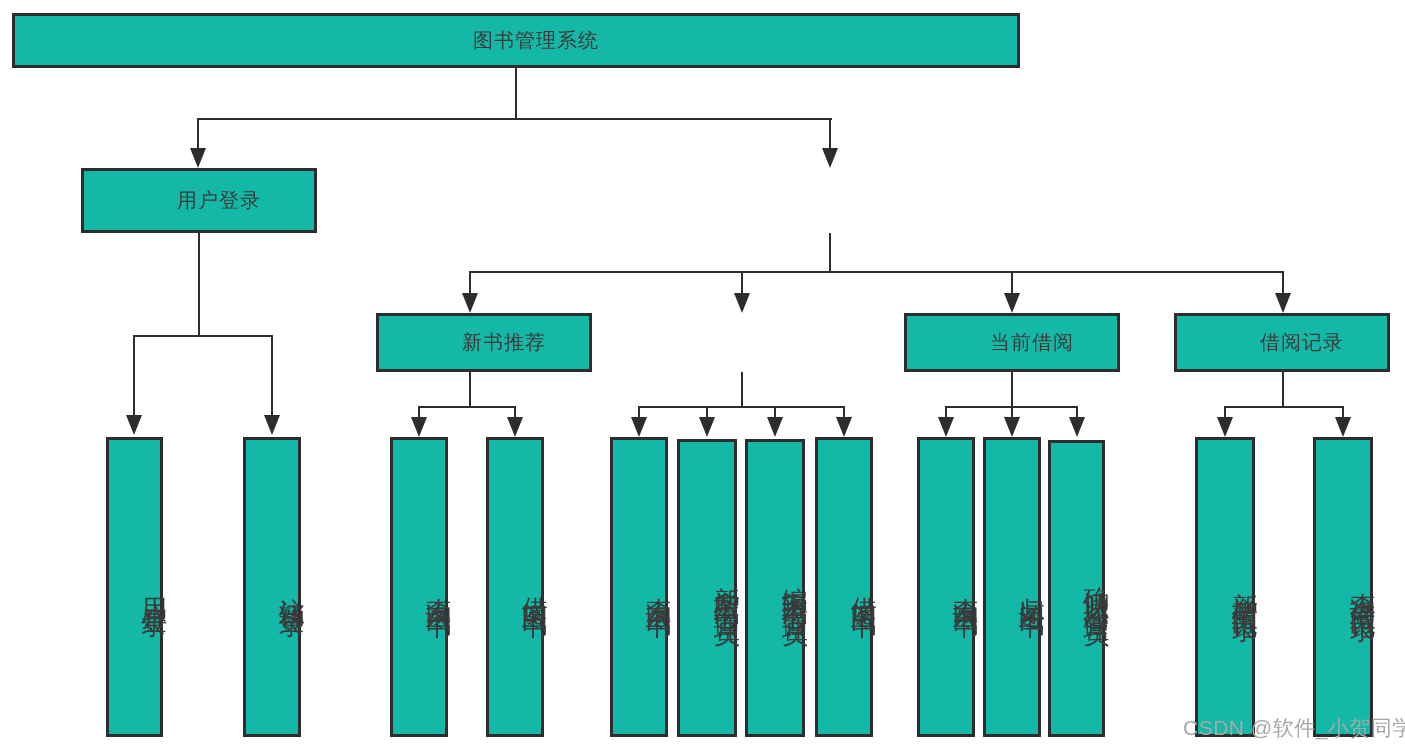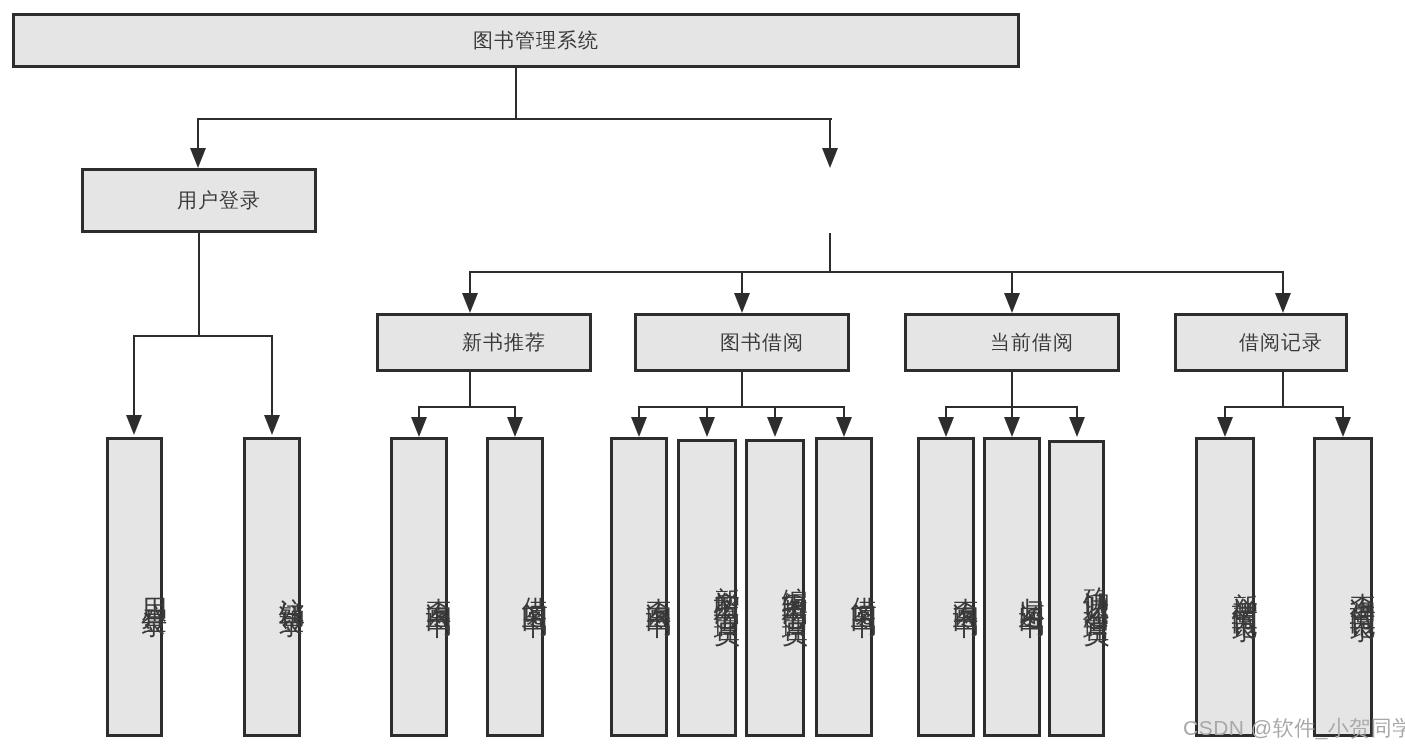--- a/index.html
+++ b/index.html
@@ -3,21 +3,21 @@
 <meta charset="utf-8">
 <style>
   html,body { margin:0; padding:0; background:#ffffff; }
   .canvas {
     position:relative; width:1405px; height:747px; background:#ffffff;
     font-family:"Liberation Sans","DejaVu Sans",sans-serif;
     overflow:hidden;
   }
   .box {
     position:absolute; box-sizing:border-box;
-    border:3px solid #2d2d2d; background:#e5e5e5; color:#3a3a3a;
+    border:3px solid #2d2d2d; background:#14b8a6; color:#3a3a3a;
     display:flex; align-items:center; justify-content:center;padding-left:40px;
   }
   .box.h { font-size:20px; letter-spacing:1px; }
   .box.v {
     writing-mode:vertical-rl; text-orientation:mixed;
     font-size:26px; letter-spacing:5px; line-height:1.1;
   }
   .ln { position:absolute; background:#2d2d2d; }
   .ah {
     position:absolute; width:0; height:0;
@@ -38,27 +38,24 @@
     <span>图书管理系统</span>
   </div>
 
   <div class="box h" style="left:81px; top:168px; width:236px; height:65px;">
     <span>用户登录</span>
   </div>
 
   <div class="box h" style="left:376px; top:313px; width:216px; height:59px;">
     <span>新书推荐</span>
   </div>
-  <div class="box h" style="left:634px; top:313px; width:216px; height:59px;">
-    <span>图书借阅</span>
-  </div>
   <div class="box h" style="left:904px; top:313px; width:216px; height:59px;">
     <span>当前借阅</span>
   </div>
-  <div class="box h" style="left:1174px; top:313px; width:174px; height:59px;text-align:right;">
+  <div class="box h" style="left:1174px; top:313px; width:216px; height:59px;text-align:right;">
     <span>借阅记录</span>
   </div>
 
   <div class="box v" style="left:106px; top:437px; width:57px; height:300px;">
     <span>用户登录</span>
   </div>
   <div class="box v" style="left:243px; top:437px; width:58px; height:300px;">
     <span>注销登录</span>
   </div>
 

